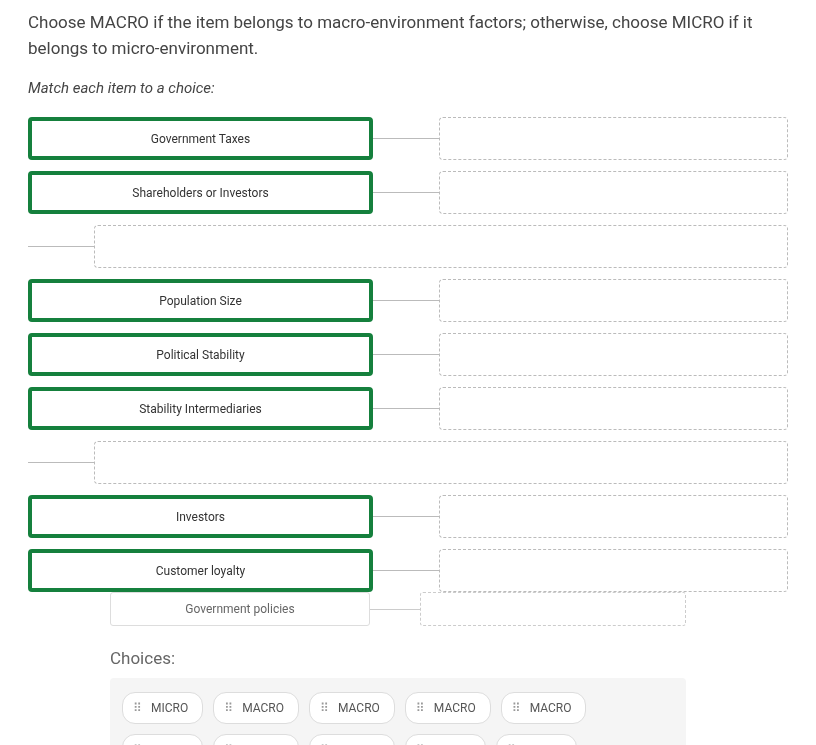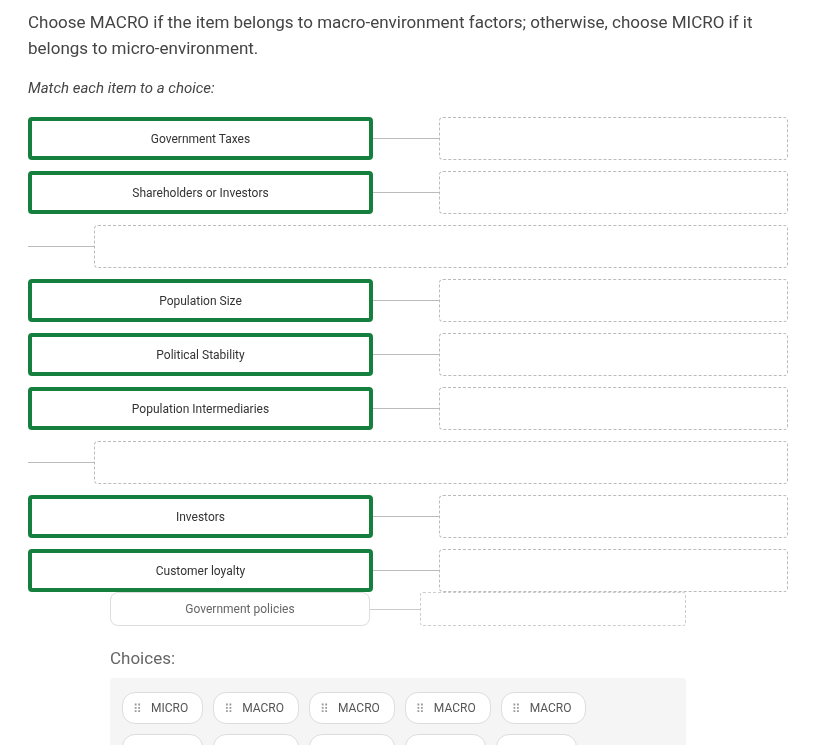--- a/index.html
+++ b/index.html
@@ -69,21 +69,21 @@
     }
     .match-row-small {
       display: flex;
       align-items: center;
       height: 34px;
     }
     .item-box-small {
       width: 260px;
       height: 34px;
       border: 1px solid #ddd;
-      border-radius: 8px;
+      border-radius: 3px;
       display: flex;
       align-items: center;
       justify-content: center;
       font-size: 12px;
       color: #666;
       background: #fff;
     }
     .connector-small {
       width: 50px;
       height: 1px;
@@ -111,21 +111,21 @@
       gap: 10px;
     }
     .choice-chip {
       background: #fff;
       border: 1px solid #ddd;
       border-radius: 13px;
       padding: 8px 14px 8px 10px;
       font-size: 12px;
       color: #555;
       display: flex;
-      align-items: flex-end;
+      align-items: center;
       gap: 8px;
       cursor: grab;
     }
     .drag-handle {
       color: #999;
       font-size: 10px;
       letter-spacing: 1px;
       line-height: 1;
       display: inline-block;
       width: 10px;
@@ -160,21 +160,21 @@
     <div class="item-box">Population Size</div>
     <div class="connector"></div>
     <div class="drop-zone"></div>
   </div>
   <div class="match-row">
     <div class="item-box">Political Stability</div>
     <div class="connector"></div>
     <div class="drop-zone"></div>
   </div>
   <div class="match-row">
-    <div class="item-box">Population Intermediaries</div>
+    <div class="item-box">Stability Intermediaries</div>
     <div class="connector"></div>
     <div class="drop-zone"></div>
   </div>
   <div class="match-row">
     <div class="connector"></div>
     <div class="drop-zone"></div>
   </div>
   <div class="match-row">
     <div class="item-box">Investors</div>
     <div class="connector"></div>

